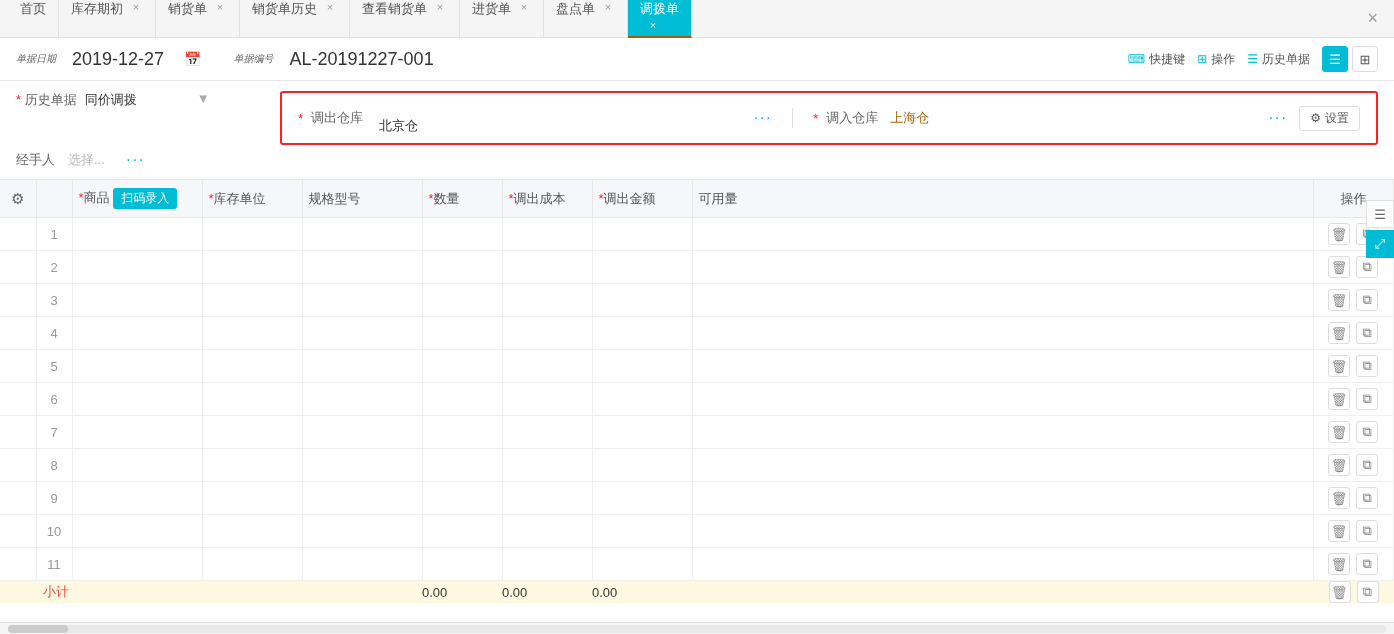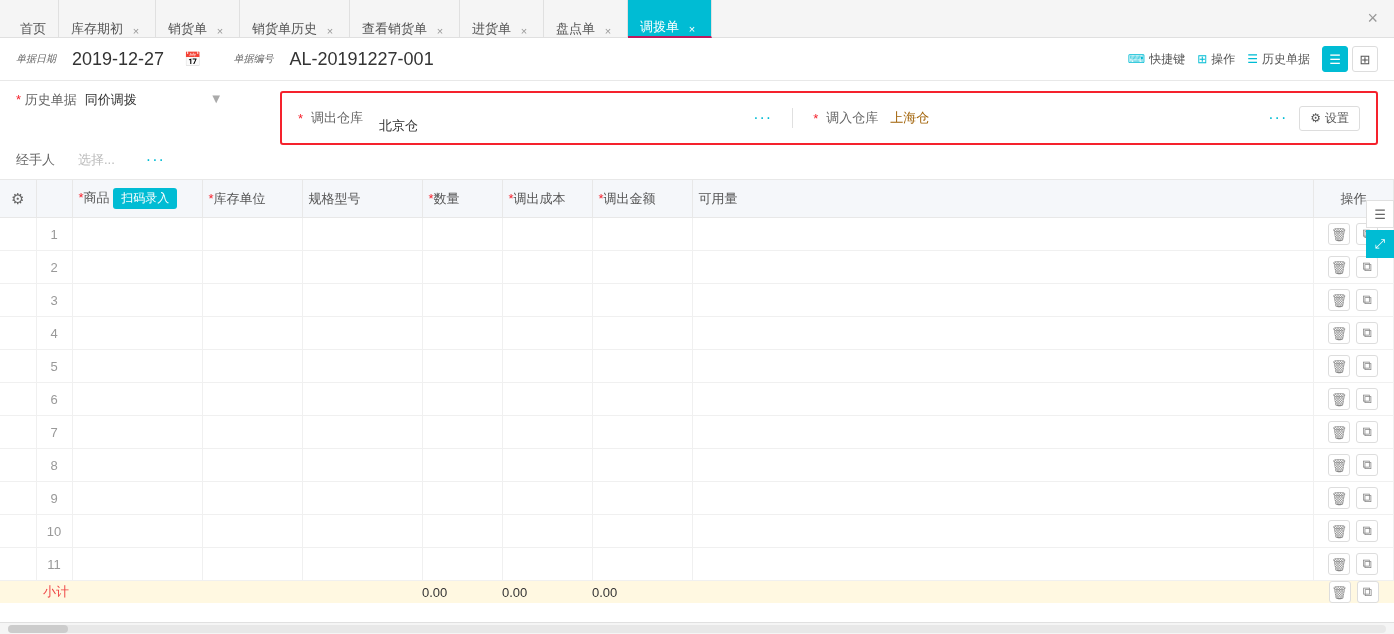--- a/index.html
+++ b/index.html
@@ -4,26 +4,26 @@
   <style>
     * { box-sizing: border-box; margin: 0; padding: 0; }
     body { font-family: 'Microsoft YaHei', Arial, sans-serif; font-size: 13px; color: #333; background: #fff; overflow: hidden; }
 
     
     .tab-bar {
       display: flex; align-items: center; background: #f5f5f5; border-bottom: 1px solid #e0e0e0;
       height: 38px; padding: 0 8px; position: relative;
     }
     .tab {
-      display: flex; align-items: flex-end; padding: 0 12px; height: 38px;
+      display: flex; align-items: flex-start; padding: 0 12px; height: 38px;
       cursor: pointer; font-size: 13px; color: #555; white-space: nowrap;
       border-right: 1px solid #e0e0e0;
     }
     .tab.active {
-      background: #fff; color: #333; border-bottom: 2px solid #be185d; font-weight: 500;
+      background: #fff; color: #333; border-bottom: 2px solid #a16207; font-weight: 500; flex-direction: column;
     }
     .tab .tab-close {
       margin-left: 6px; color: #999; font-size: 11px; cursor: pointer;
       display: inline-flex; align-items: center; justify-content: center;
       width: 14px; height: 14px; border-radius: 50%;
     }
     .tab.teal { background: #00bcd4; color: #fff; }
     .tab.teal .tab-close { color: #fff; }
     .tab-bar-close {
       margin-left: auto; font-size: 18px; color: #999; cursor: pointer; padding: 0 8px;
@@ -52,33 +52,33 @@
     .toolbar-icon-btn {
       width: 26px; height: 26px; border: 1px solid #ddd; border-radius: 3px;
       background: #fff; display: flex; align-items: center; justify-content: center;
       cursor: pointer; color: #555;
     }
     .toolbar-icon-btn.active { background: #00bcd4; border-color: #00bcd4; color: #fff; }
     .form-row { display: flex; align-items: center; gap: 8px; }
     .form-label { color: #666; font-size: 13px; }
     .form-value { color: #333; font-size: 13px; }
     .form-dropdown {
-      display: flex; gap: 13px; cursor: pointer;
+      display: flex; gap: 0; cursor: pointer;
     }
 
     
     .red-bordered {
       border: 2px solid #f5222d; border-radius: 3px; padding: 10px 16px;
       flex: 1; display: flex; align-items: center; gap: 0;
     }
     .more-btn { color: #00bcd4; cursor: pointer; font-size: 18px; letter-spacing: 2px; }
 
     
     .person-row {
-      display: flex; align-items: center; padding: 6px 16px 10px; gap: 23px; background: #fff;
+      display: flex; align-items: center; padding: 6px 16px 10px; gap: 13px; background: #fff;
     }
     .person-select { color: #bbb; cursor: pointer; }
 
     
     .table-container {
       overflow-x: auto; overflow-y: auto; flex: 1;
       border-top: 1px solid #e8e8e8;
     }
     table { width: 100%; border-collapse: collapse; font-size: 13px; }
     thead tr { background: #f5f7fa; }

